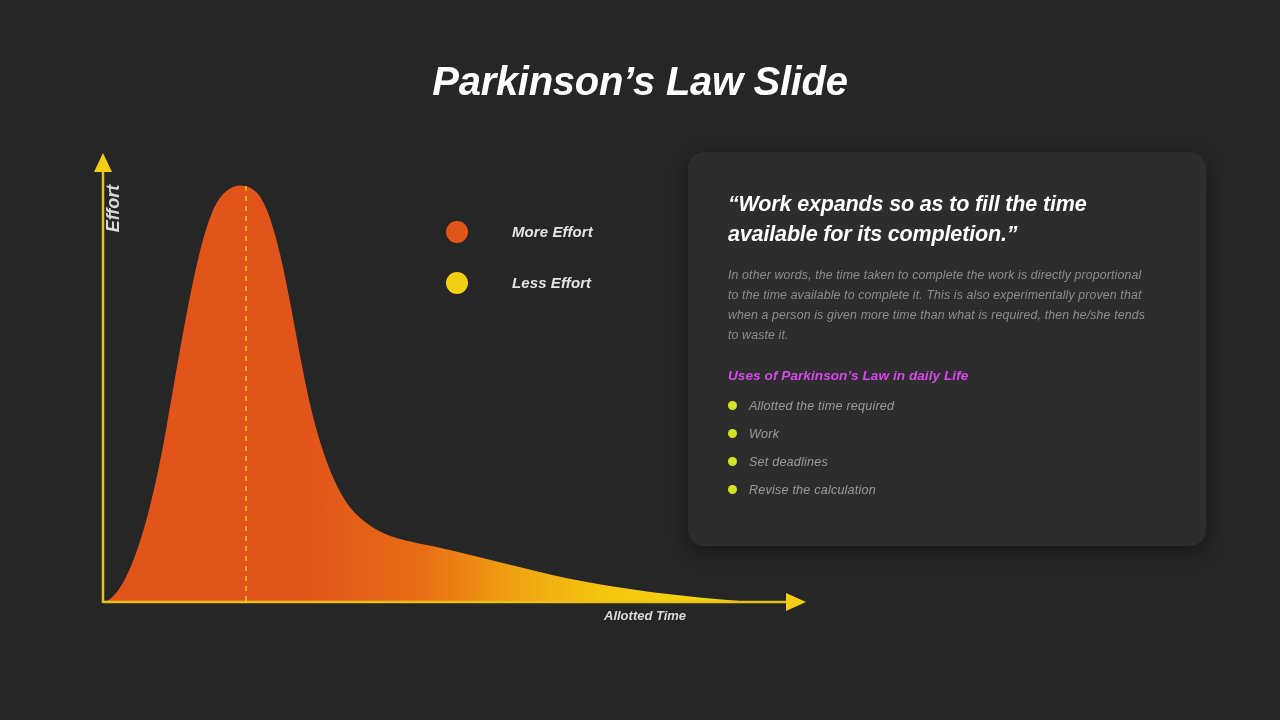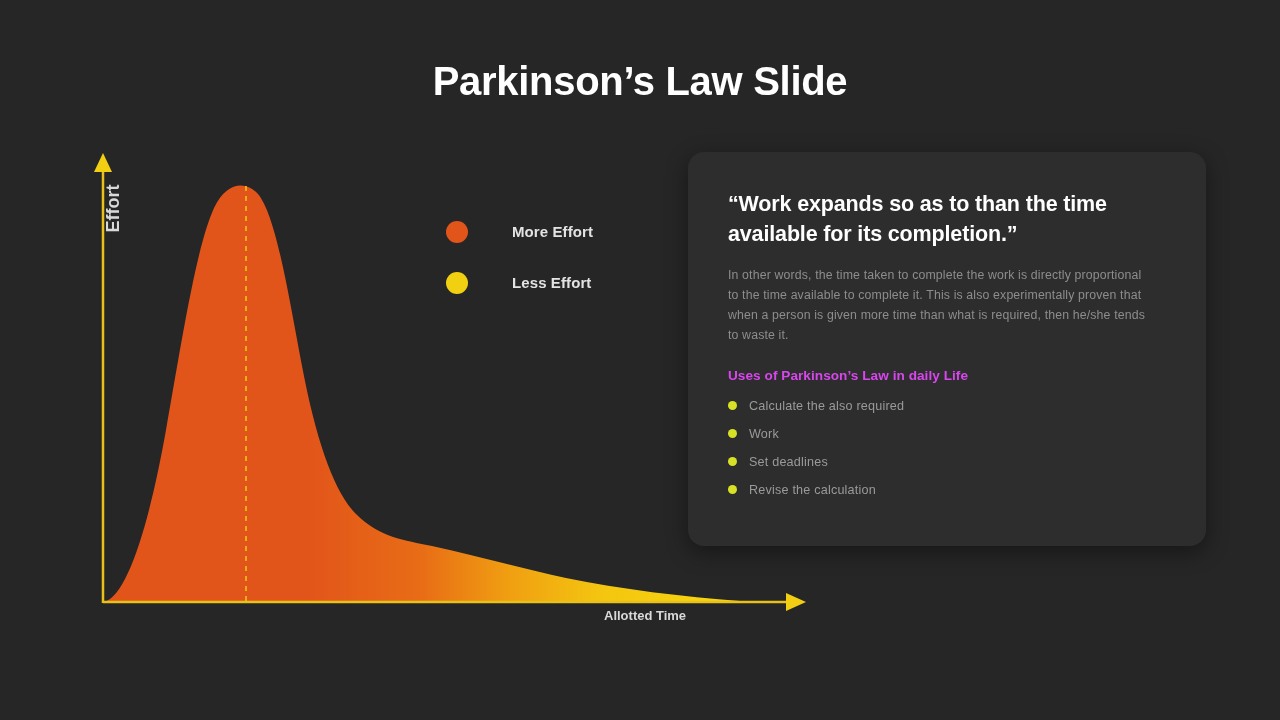--- a/index.html
+++ b/index.html
@@ -11,20 +11,21 @@
     width: 1280px;
     height: 720px;
     overflow: hidden;
     font-family: "Liberation Sans", sans-serif;
     position: relative;
   }
   .slide {
     position: absolute;
     inset: 0;
     background: #262626;
+    font-style: italic;
   }
 
   
   .slide-title {
     position: absolute;
     left: 0;
     top: 58px;
     width: 1280px;
     text-align: center;
     color: #ffffff;
@@ -221,27 +222,27 @@
         <span class="legend-text">More Effort</span>
       </div>
       <div class="legend-row">
         <span class="legend-dot less"></span>
         <span class="legend-text">Less Effort</span>
       </div>
     </div>
   </div>
 
   <div class="info-card">
-    <p class="card-quote">“Work expands so as to than the time available for its completion.”</p>
+    <p class="card-quote">“Work expands so as to fill the time available for its completion.”</p>
     <p class="card-body">In other words, the time taken to complete the work is directly proportional to the time available to complete it. This is also experimentally  proven that when a person is given more time than what is required, then he/she tends to waste it.</p>
     <p class="card-subtitle">Uses of Parkinson’s Law in daily Life</p>
     <ul class="card-list">
       <li>
         <span class="bullet-dot"></span>
-        <span class="bullet-text">Calculate  the also required</span>
+        <span class="bullet-text">Allotted  the time required</span>
       </li>
       <li>
         <span class="bullet-dot"></span>
         <span class="bullet-text">Work</span>
       </li>
       <li>
         <span class="bullet-dot"></span>
         <span class="bullet-text">Set deadlines</span>
       </li>
       <li>

